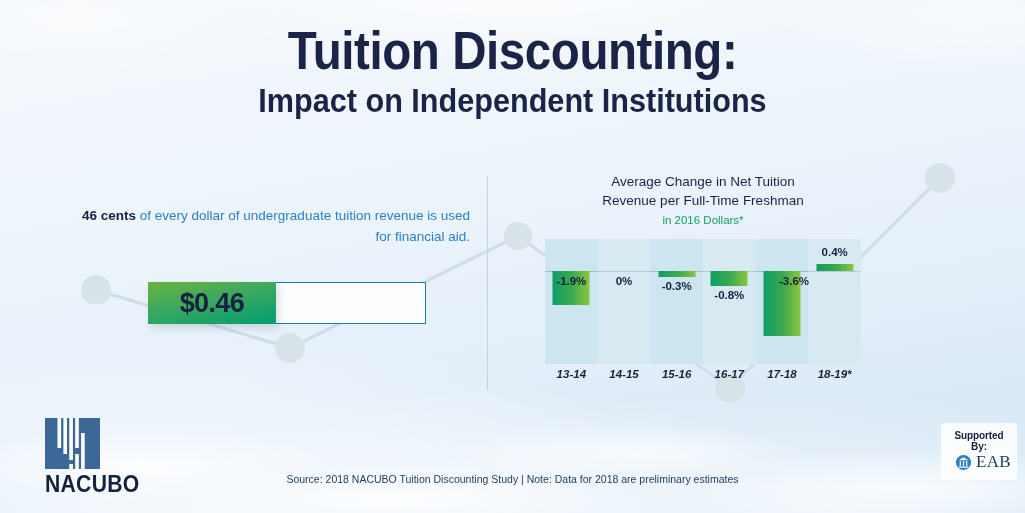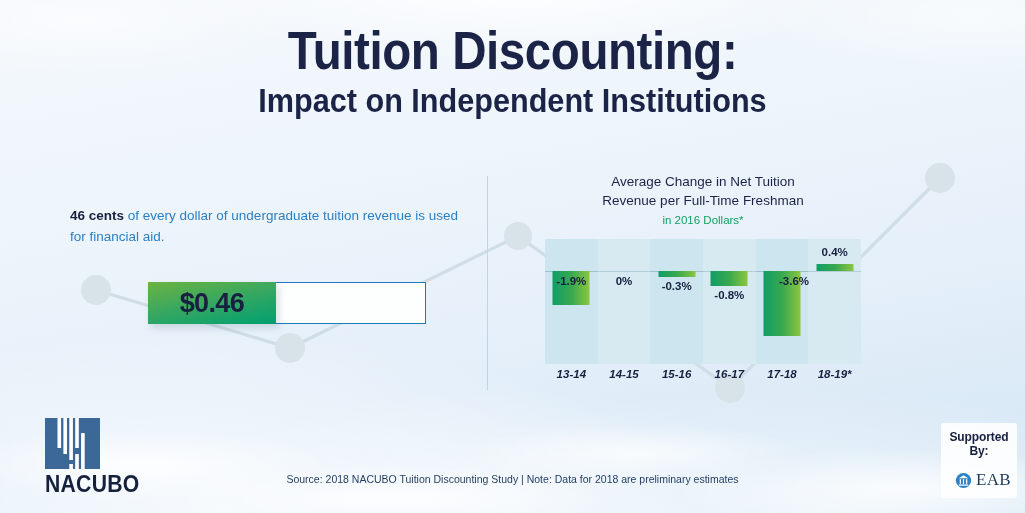--- a/index.html
+++ b/index.html
@@ -56,21 +56,21 @@
 
   
   #divider {
     position:absolute; left:487px; top:176px; width:1px; height:214px;
     background:#bcd6e9;
   }
 
   
   #left-panel { position:absolute; left:60px; top:206px; width:420px; }
   #aid-statement {
-    text-align:left; font-size:13.5px; line-height:1.55;
+    text-align:right; font-size:13.5px; line-height:1.55;
     color:#2b7fc4; width:400px; margin:0 auto;
   }
   #aid-statement b { color:#17203f; font-weight:bold; }
 
   #bar-wrap {
     position:absolute; left:88px; top:76px;
     width:278px; height:42px;
   }
   #bar-track {
     position:absolute; inset:0;
@@ -144,22 +144,22 @@
   }
 
   
   #eab-block {
     position:absolute; left:941px; top:423px;
     width:76px; padding:7px 6px 8px;
     background:rgba(255,255,255,0.86);
     border-radius:3px; text-align:center;
   }
   #eab-supported {
-    font-size:12px; font-weight:bold; color:#17203f;
-    margin-bottom:12px; letter-spacing:-0.1px;text-align:center;
+    font-size:10px; font-weight:bold; color:#17203f;
+    margin-bottom:0; letter-spacing:-0.1px;text-align:center;
   }
   #eab-logo-row { display:flex; align-items:center; justify-content:flex-end; gap:3px; }
   #eab-word {
     font-family:"Liberation Serif", serif;
     font-size:17px; font-weight:normal; color:#1b3a5c; letter-spacing:0.3px;
   }
 
   
   #footer {
     position:absolute; left:0; top:473px; width:1025px;

